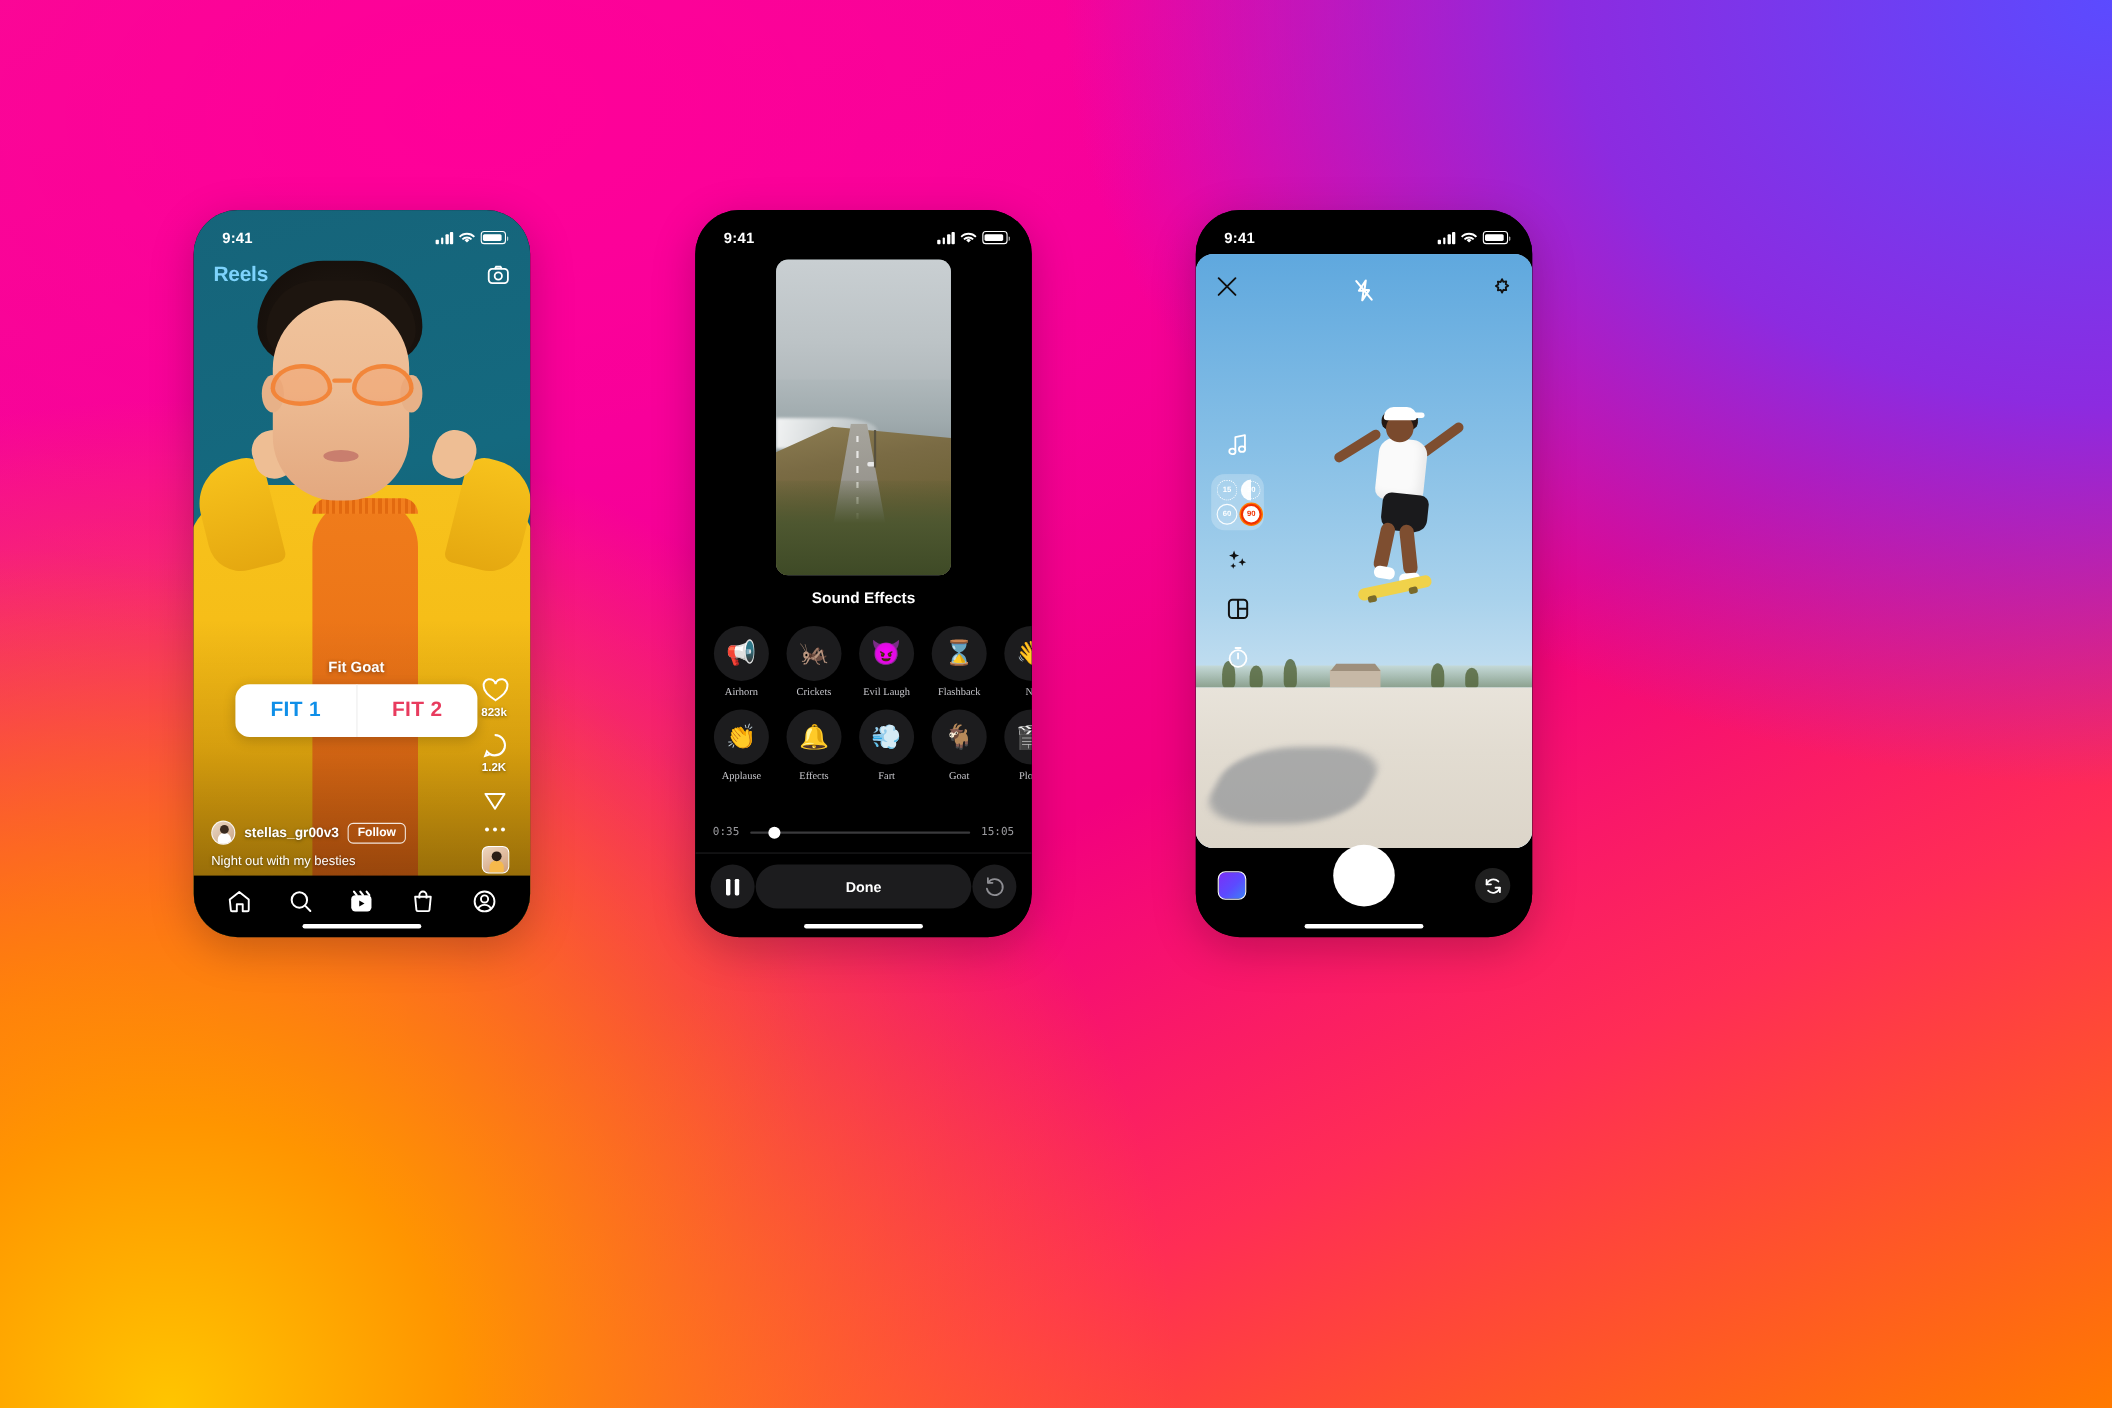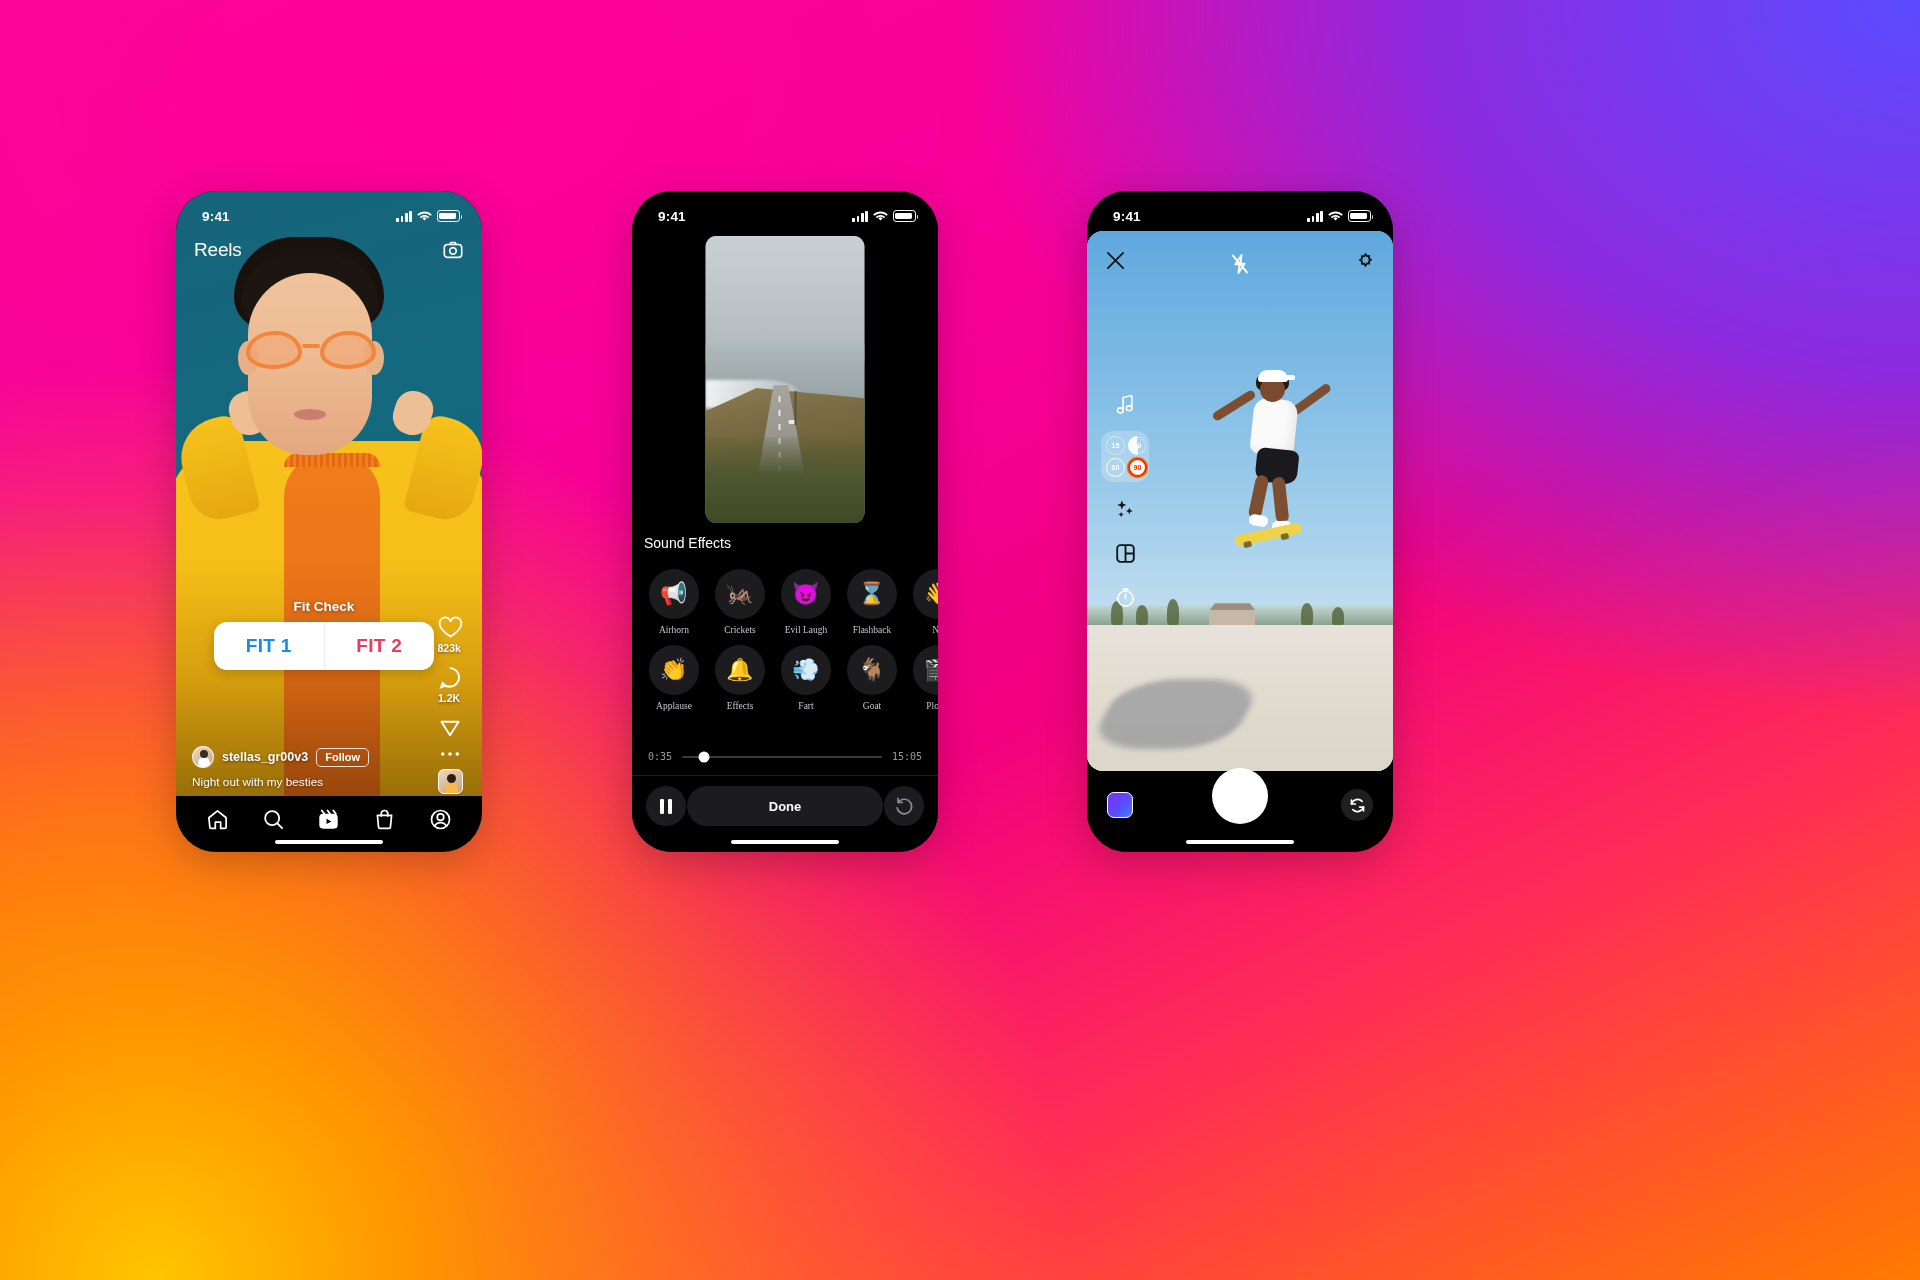--- a/index.html
+++ b/index.html
@@ -66,21 +66,21 @@
   .ph-shirt:before{content:'';position:absolute;left:0;right:0;top:0;height:14px;background:repeating-linear-gradient(90deg,#E2690F 0 3px,#F27E1D 3px 6px);border-radius:44px 44px 0 0;}
   .ph-arm { position:absolute; width:66px; height:100px; background:linear-gradient(180deg,#F7C21C,#E5A810); }
   .ph-arm.l{left:8px;top:228px;border-radius:40px 18px 8px 30px;transform:rotate(-14deg)}
   .ph-arm.r{right:2px;top:228px;border-radius:18px 40px 30px 8px;transform:rotate(14deg)}
   .ph-hand { position:absolute; width:38px; height:44px; background:#EEBE94; border-radius:18px; }
   .ph-hand.l{left:54px;top:200px;transform:rotate(-18deg)}
   .ph-hand.r{right:50px;top:200px;transform:rotate(18deg)}
   .reel-shade { position:absolute; left:0; right:0; bottom:0; height:290px; background:linear-gradient(180deg,rgba(0,0,0,0) 0%,rgba(0,0,0,.10) 40%,rgba(0,0,0,.42) 100%); }
 
   .reels-head { position:absolute; top:42px; left:0; right:0; height:34px; display:flex; align-items:center; justify-content:space-between; padding:0 18px; z-index:22; }
-  .reels-title { color:#ffffff; font-size:19px; font-weight:400; letter-spacing:-.2px; }
+  .reels-title { color:#7dd3fc; font-size:19px; font-weight:700; letter-spacing:-.2px; }
 
   .poll-wrap { position:absolute; left:38px; right:48px; bottom:182px; z-index:24; text-align:center; }
   .poll-title { color:#fff; font-size:13.5px; font-weight:700; text-shadow:0 1px 4px rgba(0,0,0,.45); margin-bottom:8px; }
   .poll { display:flex; background:#fff; border-radius:13px; overflow:hidden; box-shadow:0 3px 12px rgba(0,0,0,.2); }
   .poll-opt { flex:1; padding:13px 4px; font-size:19px; font-weight:700; letter-spacing:.3px; }
   .poll-opt.a { color:#0F8FE8; border-right:1px solid #EDEDED; }
   .poll-opt.b { color:#E83B5E; }
 
   .reel-meta { position:absolute; left:16px; right:72px; bottom:44px; z-index:24; }
   .meta-row { display:flex; align-items:center; gap:8px; }
@@ -109,21 +109,21 @@
   .pv-sky { position:absolute; left:0; right:0; top:0; height:44%; background:linear-gradient(180deg,#C9CFD2 0%,#BCC3C6 60%,#AEB6B9 100%); }
   .pv-sea { position:absolute; left:0; right:0; top:38%; height:24%; background:linear-gradient(180deg,#AFB8BB 0%,#9FAAAD 55%,#8E9A9C 100%); }
   .pv-foam { position:absolute; left:0; right:42%; top:50%; height:10%; background:linear-gradient(90deg,rgba(255,255,255,.85),rgba(255,255,255,.25)); border-radius:0 40% 40% 0; filter:blur(1.4px); }
   .pv-cliff { position:absolute; left:-6%; right:-6%; top:52%; bottom:0; background:linear-gradient(170deg,#8E7E53 0%,#7A6B44 28%,#6E6238 55%,#55562C 100%); clip-path:polygon(0 22%,34% 2%,100% 10%,100% 100%,0 100%); }
   .pv-road { position:absolute; left:26%; top:52%; width:42%; height:48%; background:linear-gradient(175deg,#A8A69E 0%,#94918A 50%,#807E78 100%); clip-path:polygon(40% 0,62% 0,100% 100%,4% 100%); }
   .pv-road:after{content:'';position:absolute;left:48%;top:8%;width:2px;height:84%;background:repeating-linear-gradient(180deg,rgba(255,255,255,.75) 0 6px,transparent 6px 14px);}
   .pv-car { position:absolute; left:52%; top:64%; width:7px; height:4px; background:#e8e8e8; border-radius:1.5px; }
   .pv-brush { position:absolute; left:0; right:0; bottom:0; height:30%; background:linear-gradient(180deg,rgba(90,92,48,.15) 0%,#4E5730 45%,#3E4A26 100%); }
   .pv-pole { position:absolute; left:56%; top:54%; width:1.6px; height:34px; background:#58513e; }
 
-  .sfx-title { position:absolute; top:344px; left:12px; right:0; text-align:left; color:#fff; font-size:14px; font-weight:400; }
+  .sfx-title { position:absolute; top:344px; left:0; right:0; text-align:center; color:#fff; font-size:14px; font-weight:700; }
   .sfx-grid { position:absolute; top:378px; left:16px; right:0; display:flex; flex-direction:column; gap:10px; }
   .sfx-row { display:flex; gap:14px; }
   .sfx { width:52px; flex:none; display:flex; flex-direction:column; align-items:center; gap:6px; }
   .sfx-circ { width:50px; height:50px; border-radius:50%; background:#1C1C1E; display:flex; align-items:center; justify-content:center; font-size:22px; line-height:1; }
   .sfx-lbl { color:#C7C7CC; font-size:9.5px; white-space:nowrap;font-family:Liberation Serif, serif; }
 
   .timeline { position:absolute; left:16px; right:16px; bottom:90px; display:flex; align-items:center; gap:10px; }
   .tl-time { color:#9A9A9E; font-size:10px; font-family:"DejaVu Sans Mono", monospace; }
   .tl-track { flex:1; height:2px; background:#3A3A3C; border-radius:2px; position:relative; }
   .tl-knob { position:absolute; left:11%; top:50%; transform:translate(-50%,-50%); width:11px; height:11px; border-radius:50%; background:#fff; }
@@ -229,21 +229,21 @@
     <div class="reels-head">
       <div class="reels-title">Reels</div>
       <svg width="22" height="22" viewBox="0 0 24 24" fill="none" stroke="#fff" stroke-width="1.8">
         <rect x="2.5" y="6" width="19" height="14" rx="3.5"></rect>
           <circle cx="12" cy="13" r="3.6"></circle>
           <path d="M8.5 6l1.3-2.2h4.4L15.5 6"></path>
       </svg>
     </div>
 
     <div class="poll-wrap">
-      <div class="poll-title">Fit Check</div>
+      <div class="poll-title">Fit Goat</div>
       <div class="poll">
         <div class="poll-opt a">FIT 1</div>
         <div class="poll-opt b">FIT 2</div>
       </div>
     </div>
 
     <div class="reel-meta">
       <div class="meta-row">
         <div class="avatar"></div>
         <div class="uname">stellas_gr00v3</div>

